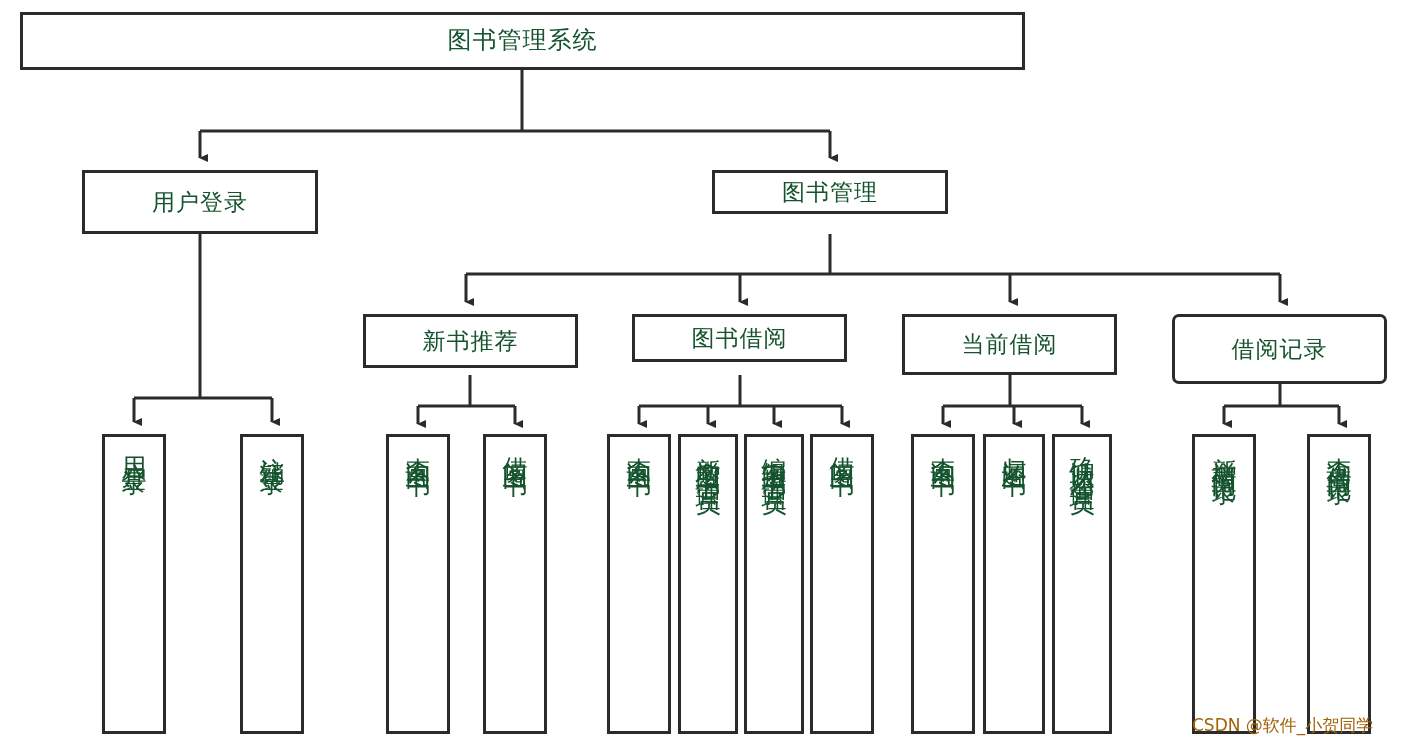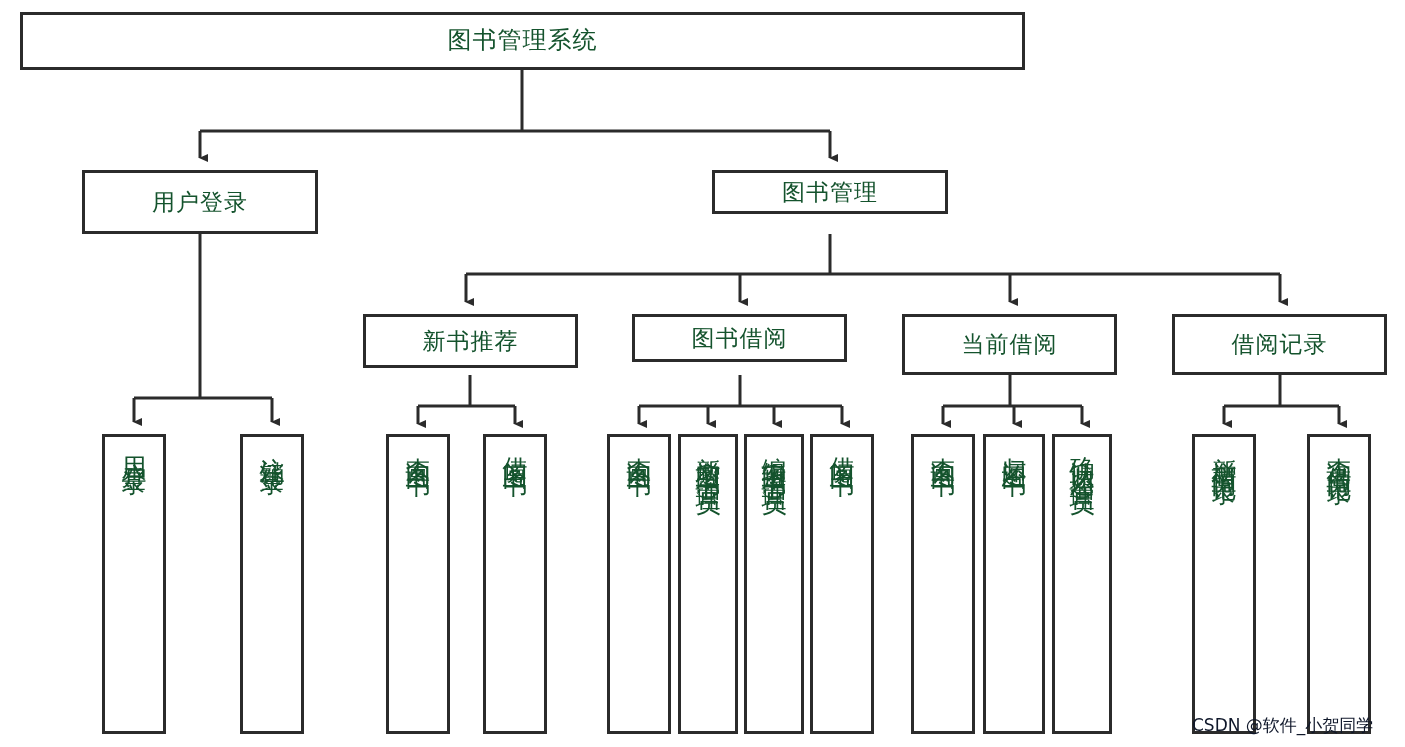--- a/index.html
+++ b/index.html
@@ -146,21 +146,21 @@
 
   <div class="node" style="left: 363px; top: 314px; width: 215px; height: 54px;">
     <span class="label">新书推荐</span>
   </div>
   <div class="node" style="left: 632px; top: 314px; width: 215px; height: 48px;">
     <span class="label">图书借阅</span>
   </div>
   <div class="node" style="left: 902px; top: 314px; width: 215px; height: 61px;">
     <span class="label">当前借阅</span>
   </div>
-  <div class="node" style="left: 1172px; top: 314px; width: 215px; height: 61px;">
+  <div class="node" style="left: 1172px; top: 314px; width: 215px; height: 70px; border-radius: 7px;">
     <span class="label">借阅记录</span>
   </div>
 
   <div class="node vert centered" style="left: 102px; top: 434px; width: 64px; height: 300px;">
     <span class="label">用户登录</span>
   </div>
   <div class="node vert centered" style="left: 240px; top: 434px; width: 64px; height: 300px;">
     <span class="label">注销登录</span>
   </div>
   <div class="node vert centered" style="left: 386px; top: 434px; width: 64px; height: 300px;">
@@ -190,15 +190,15 @@
   <div class="node vert" style="left: 1052px; top: 434px; width: 60px; height: 300px;">
     <span class="label">确认归还（管理员）</span>
   </div>
   <div class="node vert centered" style="left: 1192px; top: 434px; width: 64px; height: 300px;">
     <span class="label">新增借阅记录</span>
   </div>
   <div class="node vert centered" style="left: 1307px; top: 434px; width: 64px; height: 300px;">
     <span class="label">查询借阅记录</span>
   </div>
 
-  <div class="watermark" style="left: 1192px; top: 714px; color: #0f172a;">CSDN @软件_小贺同学</div>
+  <div class="watermark" style="left: 1192px; top: 714px; color: #a16207;">CSDN @软件_小贺同学</div>
 
 </div>
 
 </body></html>

